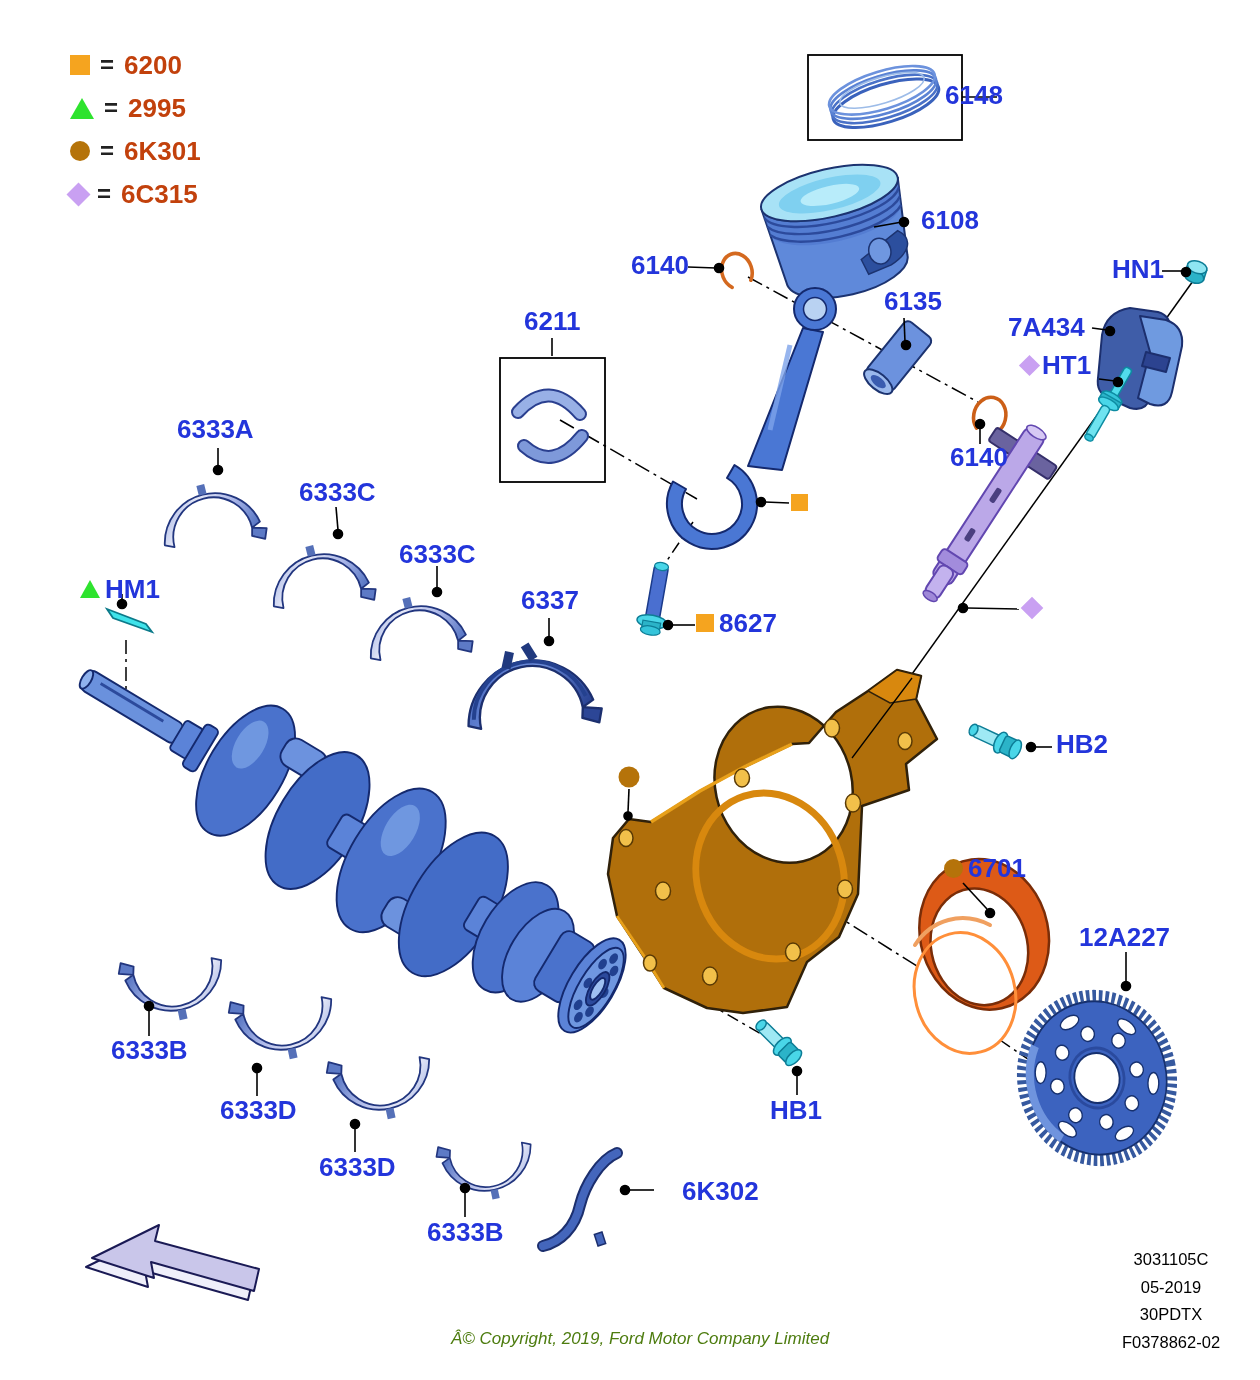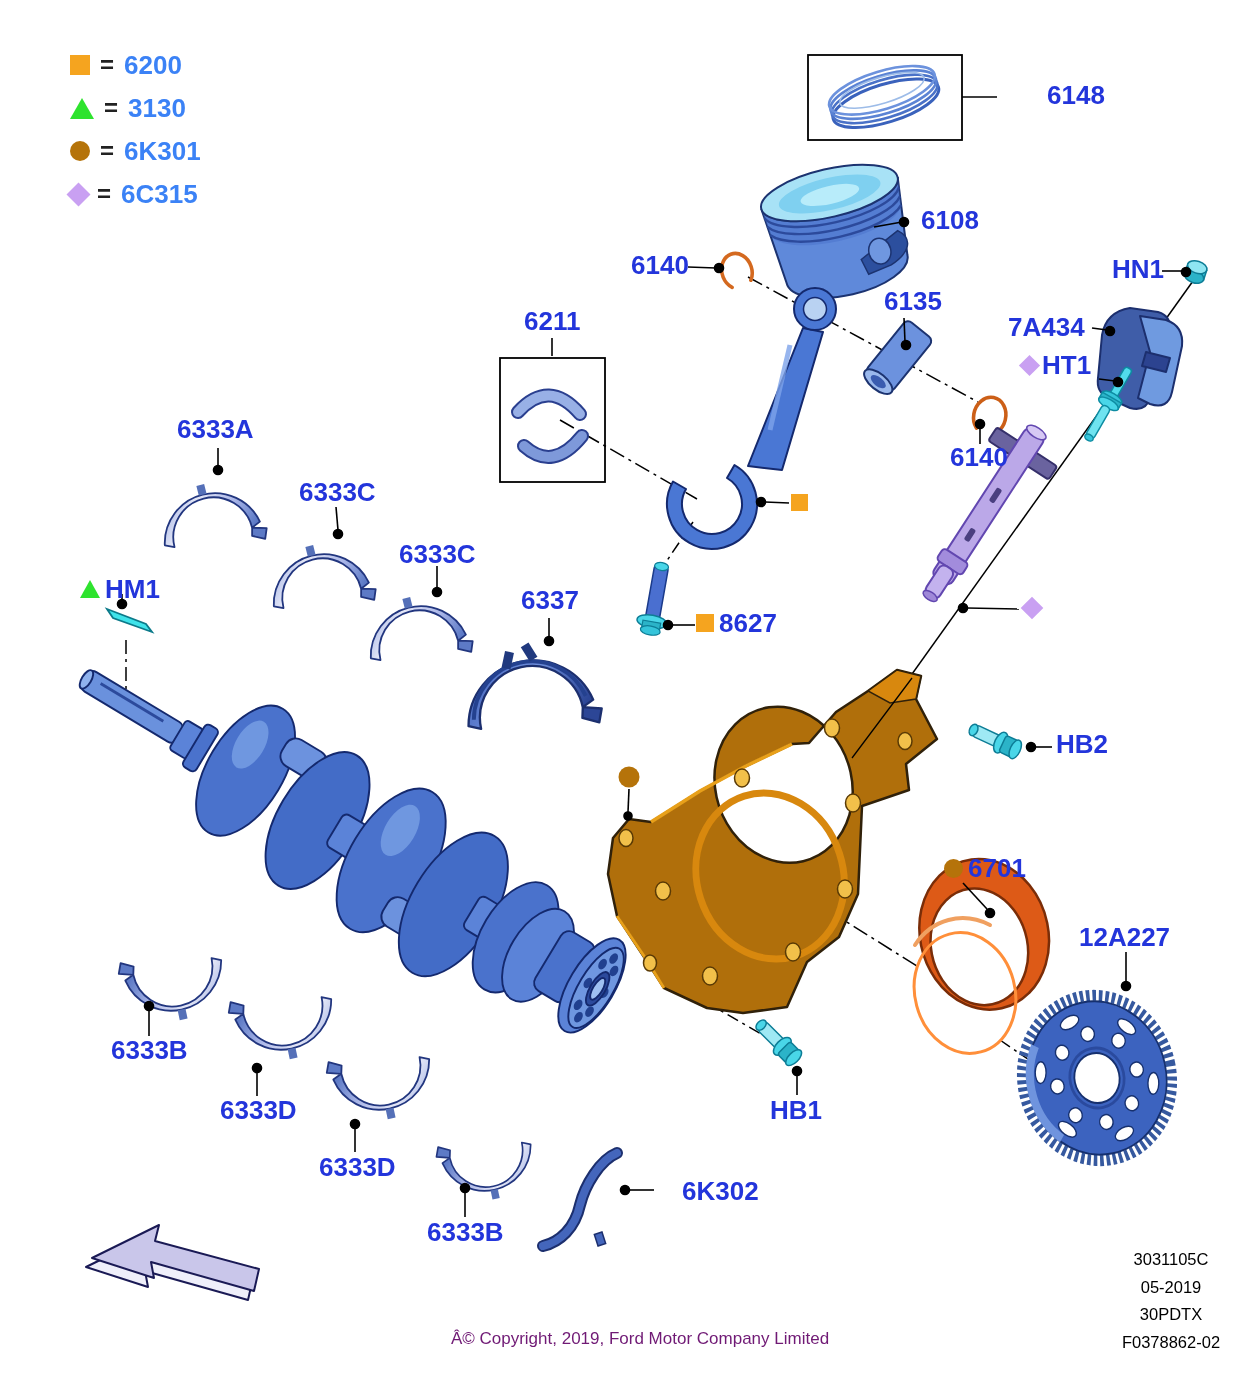--- a/index.html
+++ b/index.html
@@ -4,34 +4,34 @@
 <style>
   html,body{margin:0;padding:0;background:#ffffff;}
   .stage{position:relative;width:1260px;height:1380px;background:#ffffff;overflow:hidden;
          font-family:"Liberation Sans",sans-serif;}
   .stage svg{position:absolute;left:0;top:0;}
   .lbl{position:absolute;font-weight:bold;font-size:26px;line-height:1.0;color:#2335db;
        white-space:nowrap;display:flex;align-items:center;gap:5px;}
   .legend{position:absolute;left:70px;top:52px;display:flex;flex-direction:column;gap:17px;}
   .legend-row{display:flex;align-items:center;gap:10px;height:26px;}
   .legend-eq{font-weight:bold;font-size:24px;color:#222;}
-  .legend-code{font-weight:bold;font-size:26px;color:#3b82f6;}
+  .legend-code{font-weight:bold;font-size:26px;color:#c2410c;}
   .mk-sq{width:20px;height:20px;background:#f5a41f;flex:none;}
   .mk-tri{width:0;height:0;border-left:12px solid transparent;border-right:12px solid transparent;
           border-bottom:21px solid #2ee32e;flex:none;}
   .mk-ci{width:20px;height:20px;border-radius:50%;background:#b5730a;flex:none;}
   .mk-di{width:17px;height:17px;background:#c9a0f2;transform:rotate(45deg);flex:none;}
   .mk-sq.sm{width:18px;height:18px;}
   .mk-tri.sm{border-left-width:10px;border-right-width:10px;border-bottom-width:18px;}
   .mk-ci.sm{width:19px;height:19px;}
   .mk-di.sm{width:15px;height:15px;}
   .doc-block{position:absolute;left:1098px;top:1246px;width:146px;text-align:center;
              font-size:16.5px;line-height:27.5px;color:#000;}
   .copyright{position:absolute;left:370px;top:1329px;width:540px;text-align:center;
-             font-size:17px;color:#701a75;}
+             font-size:17px;color:#4d7c0f;font-style:italic;}
 </style>
 </head>
 <body>
 
 <div class="stage">
 
 <svg width="1260" height="1380" viewBox="0 0 1260 1380">
   <defs>
     <linearGradient id="bGrad" x1="0" y1="0" x2="1" y2="0.5">
       <stop offset="0" stop-color="#8fa3de"></stop>
@@ -345,35 +345,35 @@
 
 <div class="legend">
   <div class="legend-row">
     <span class="mk-sq"></span>
     <span class="legend-eq">=</span>
     <span class="legend-code">6200</span>
   </div>
   <div class="legend-row">
     <span class="mk-tri"></span>
     <span class="legend-eq">=</span>
-    <span class="legend-code">3130</span>
+    <span class="legend-code">2995</span>
   </div>
   <div class="legend-row">
     <span class="mk-ci"></span>
     <span class="legend-eq">=</span>
     <span class="legend-code">6K301</span>
   </div>
   <div class="legend-row">
     <span class="mk-di"></span>
     <span class="legend-eq">=</span>
     <span class="legend-code">6C315</span>
   </div>
 </div>
 
-<div class="lbl" style="left:1047px;top:82px">6148</div>
+<div class="lbl" style="left:945px;top:82px">6148</div>
 <div class="lbl" style="left:921px;top:207px">6108</div>
 <div class="lbl" style="left:631px;top:252px">6140</div>
 <div class="lbl" style="left:884px;top:288px">6135</div>
 <div class="lbl" style="left:1112px;top:256px">HN1</div>
 <div class="lbl" style="left:1008px;top:314px">7A434</div>
 <div class="lbl" style="left:1022px;top:352px">
   <span class="mk-di sm"></span>
   <span>HT1</span>
 </div>
 <div class="lbl" style="left:524px;top:308px">6211</div>

